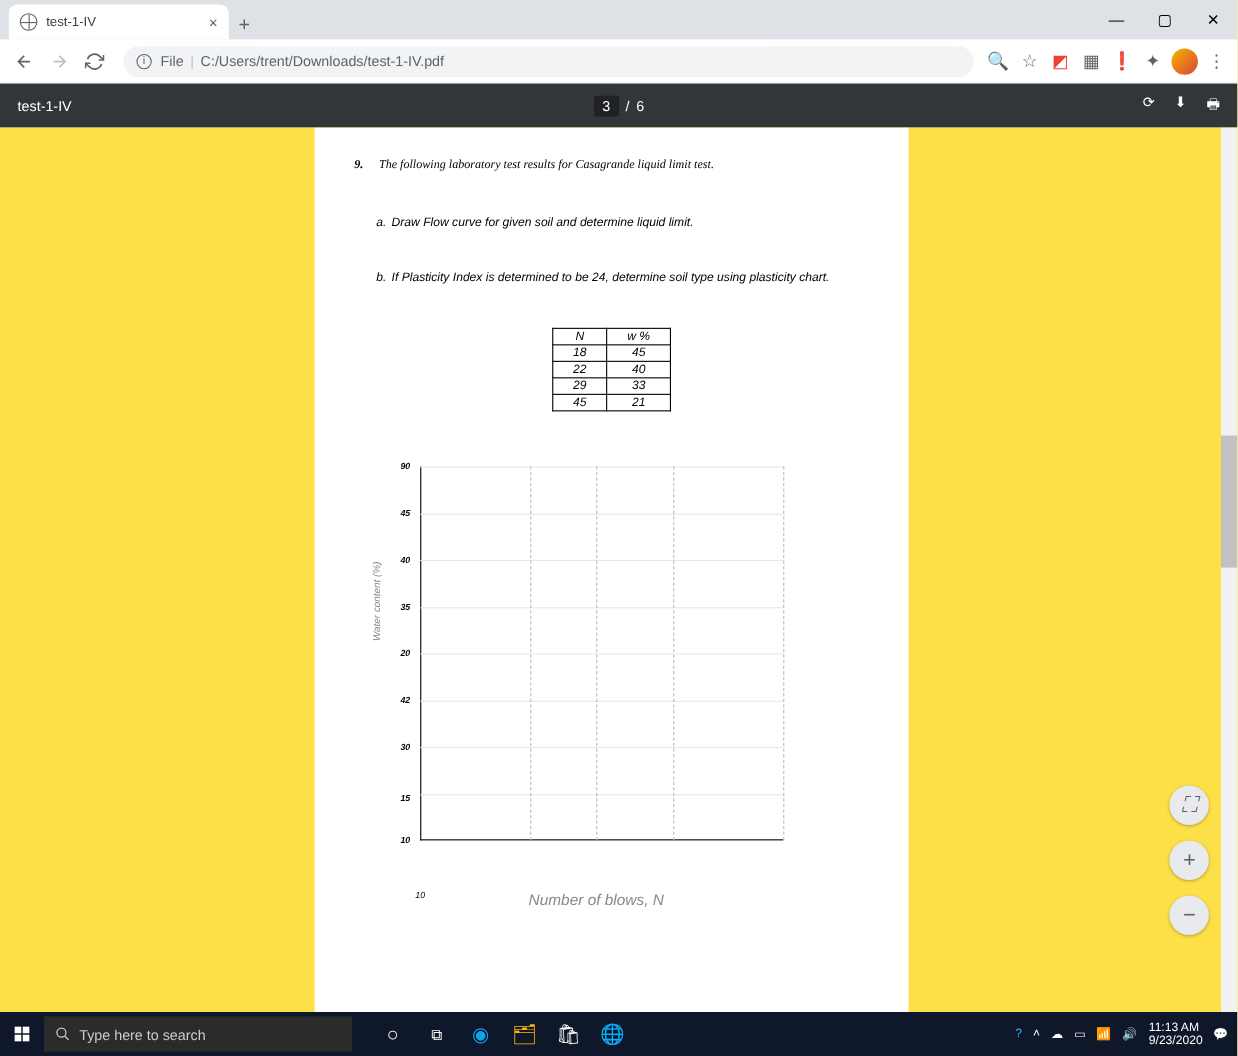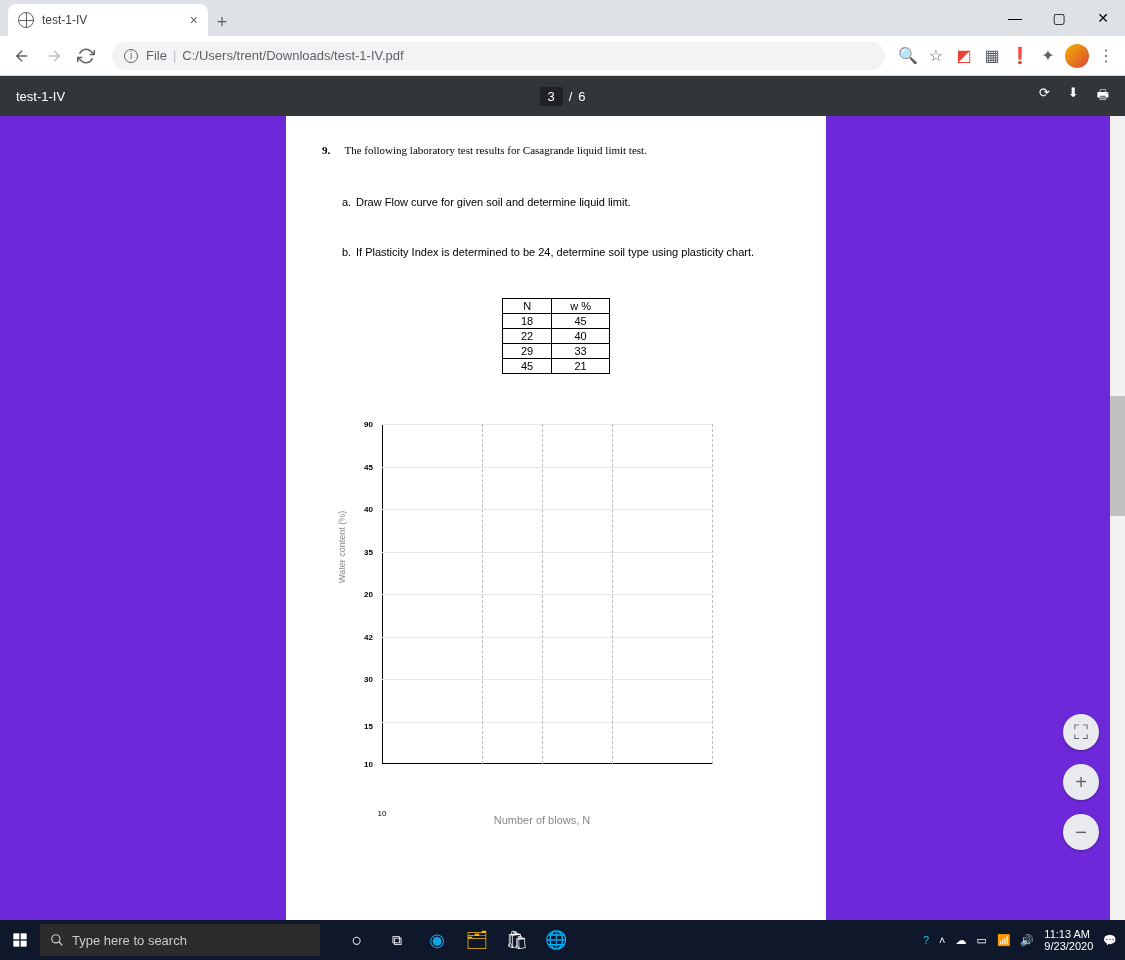--- a/index.html
+++ b/index.html
@@ -29,40 +29,40 @@
 
 
 .pdf-bar { height:40px; background:#323639; color:#fff; display:flex; align-items:center; padding:0 16px; font-size:13px; }
 .pdf-title { flex:0 0 auto; }
 .pdf-center { position:absolute; left:50%; transform:translateX(-50%); display:flex; align-items:center; gap:6px;}
 .page-cur { background:#202124; padding:2px 8px; border-radius:2px; }
 .pdf-right { margin-left:auto; display:flex; gap:18px; }
 .pdf-ic { cursor:pointer; }
 
 
-.viewer { position:absolute; top:116px; bottom:40px; left:0; right:0; background:#6d28d9; overflow:hidden; }
+.viewer { position:absolute; top:116px; bottom:40px; left:0; right:0; background:#fde047; overflow:hidden;font-style:italic; }
 .page { position:absolute; left:286px; top:0; width:540px; height:100%; background:#fff; padding:24px 36px; }
 .scrollbar { position:absolute; right:0; top:0; width:15px; height:100%; background:#f1f1f1; }
 .thumb { position:absolute; right:0; top:280px; width:15px; height:120px; background:#c1c1c1; }
 
 .q-num { font-size:11px; font-weight:bold; font-family:"Times New Roman",serif; display:inline-block; width:18px; }
 .q-text { font-size:11px; font-family:"Times New Roman",serif; }
 .sub-list { margin:10px 0 0 20px; font-size:11px; font-family:"Times New Roman",serif; }
 .sub-list div { margin-bottom:2px;margin-top:38px; }
 .sub-a { display:inline-block; width:14px; }
 
 
 .data-tbl { margin:40px auto 0; border-collapse:collapse; font-family:"Times New Roman",serif; font-size:11px; }
 .data-tbl th, .data-tbl td { border:1px solid #000; padding:1px 18px; text-align:center; }
 .data-tbl th { font-weight:normal; }
 
 
 .chart-wrap { margin-top:50px; position:relative; width:380px; height:380px; margin-left:30px; }
 .ylabel { position:absolute; left:-10px; top:50%; transform:rotate(-90deg) translateX(50%); transform-origin:left; font-size:9px; color:#888; font-family:Arial; }
-.xlabel { position:absolute; bottom:-22px; left:50%; transform:translateX(-50%); font-size:11px; color:#888; font-family:Arial;}
+.xlabel { position:absolute; bottom:-22px; left:50%; transform:translateX(-50%); font-size:14px; color:#888; font-family:Arial;}
 .plot { position:absolute; left:30px; top:0; width:330px; height:340px; border-left:1.5px solid #000; border-bottom:1.5px solid #000; }
 .ytick { position:absolute; left:12px; font-size:8px; font-weight:bold; font-family:Arial; transform:translateY(-50%); }
 .xtick { position:absolute; bottom:-14px; font-size:8px; font-family:Arial; transform:translateX(-50%);}
 .hline { position:absolute; left:30px; width:330px; border-top:1px solid #e8e8e8; }
 .vline-d { position:absolute; top:0; height:340px; border-left:1px dashed #bbb; }
 
 
 .fab-col { position:absolute; right:26px; bottom:70px; display:flex; flex-direction:column; gap:14px; }
 .fab { width:36px; height:36px; background:#e8eaed; border-radius:50%; display:flex; align-items:center; justify-content:center; box-shadow:0 1px 3px rgba(0,0,0,.3); cursor:pointer; color:#5f6368; font-size:20px;}
 

